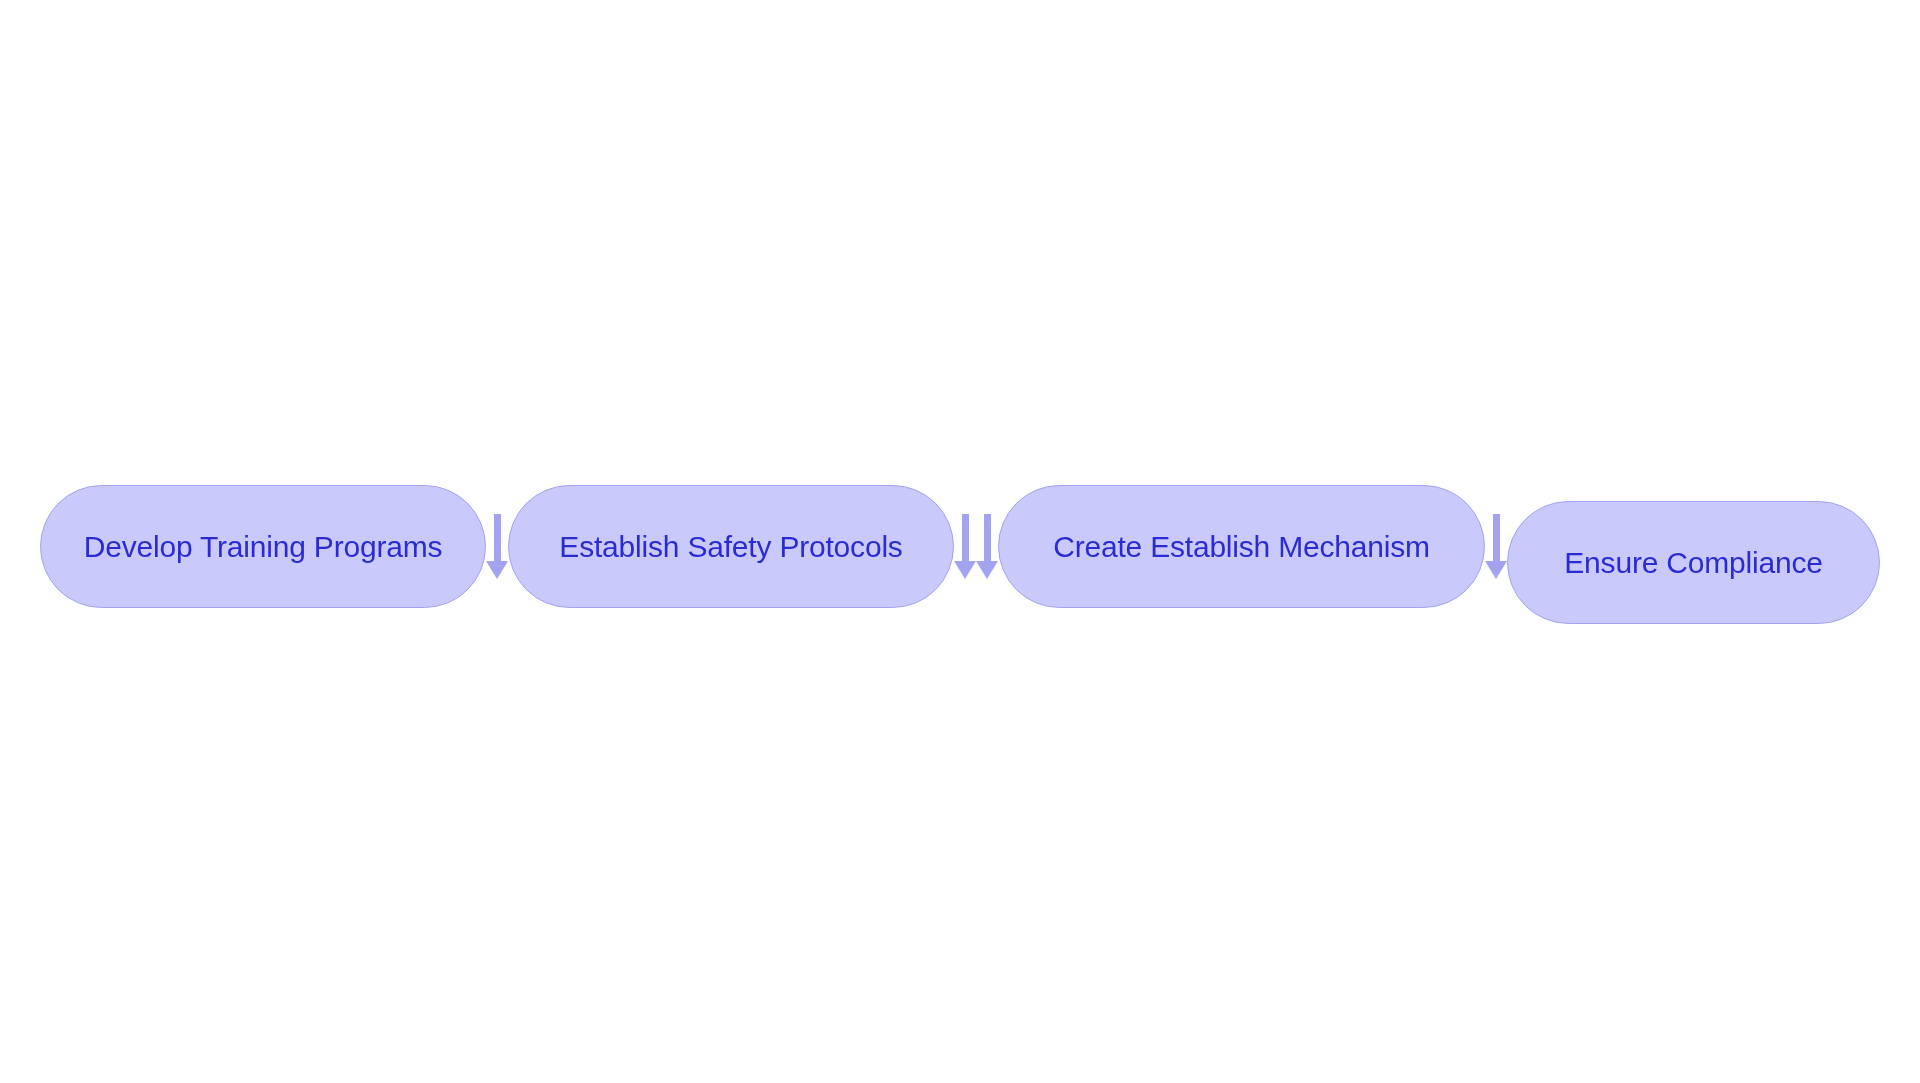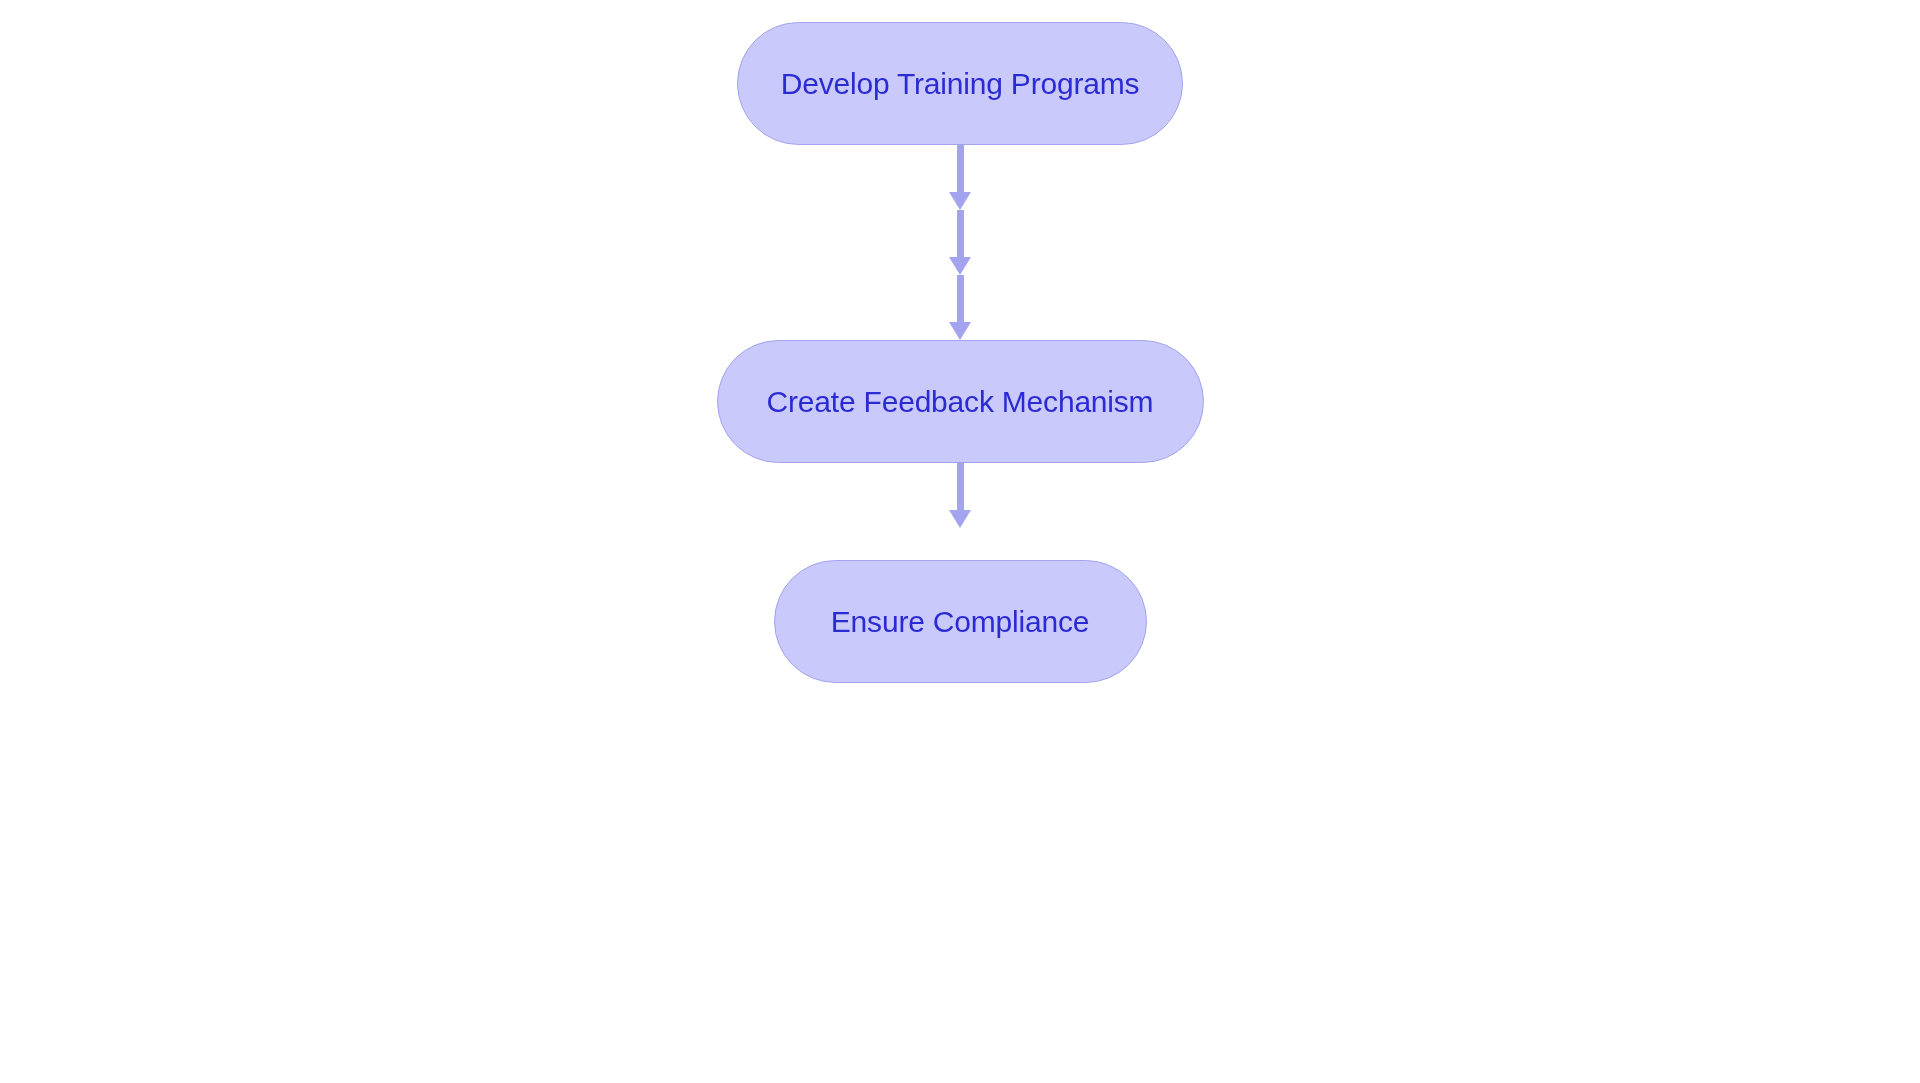--- a/index.html
+++ b/index.html
@@ -22,24 +22,24 @@
     background: #ffffff;
   }
 
   .flow-column {
     position: absolute;
     left: 0;
     top: 0;
     width: 1920px;
     height: 1083px;
     display: flex;
-    flex-direction: column;
+    flex-direction: row;
     align-items: center;
-    justify-content: flex-start;
-    padding-top: 22px;
+    justify-content: center;
+    padding-top: 10px;
     box-sizing: border-box;
   }
 
   .node {
     box-sizing: border-box;
     height: 123px;
     border-radius: 62px;
     background: #c9c9fb;
     border: 1.6px solid #a3a3f0;
     color: #2b2bd4;
@@ -104,34 +104,37 @@
 
     <div class="node n0">
       <span class="node-label">Develop Training Programs</span>
     </div>
 
     <div class="connector gap-1">
       <div class="connector-line"></div>
       <div class="connector-head"></div>
     </div>
 
+    <div class="node n1">
+      <span class="node-label">Establish Safety Protocols</span>
+    </div>
 
     <div class="connector gap-2">
       <div class="connector-line"></div>
       <div class="connector-head"></div>
     </div>
 
 
     <div class="connector gap-3">
       <div class="connector-line"></div>
       <div class="connector-head"></div>
     </div>
 
     <div class="node n3">
-      <span class="node-label">Create Feedback Mechanism</span>
+      <span class="node-label">Create Establish Mechanism</span>
     </div>
 
     <div class="connector gap-4">
       <div class="connector-line"></div>
       <div class="connector-head"></div>
     </div>
 
     <div class="node n4">
       <span class="node-label">Ensure Compliance</span>
     </div>

